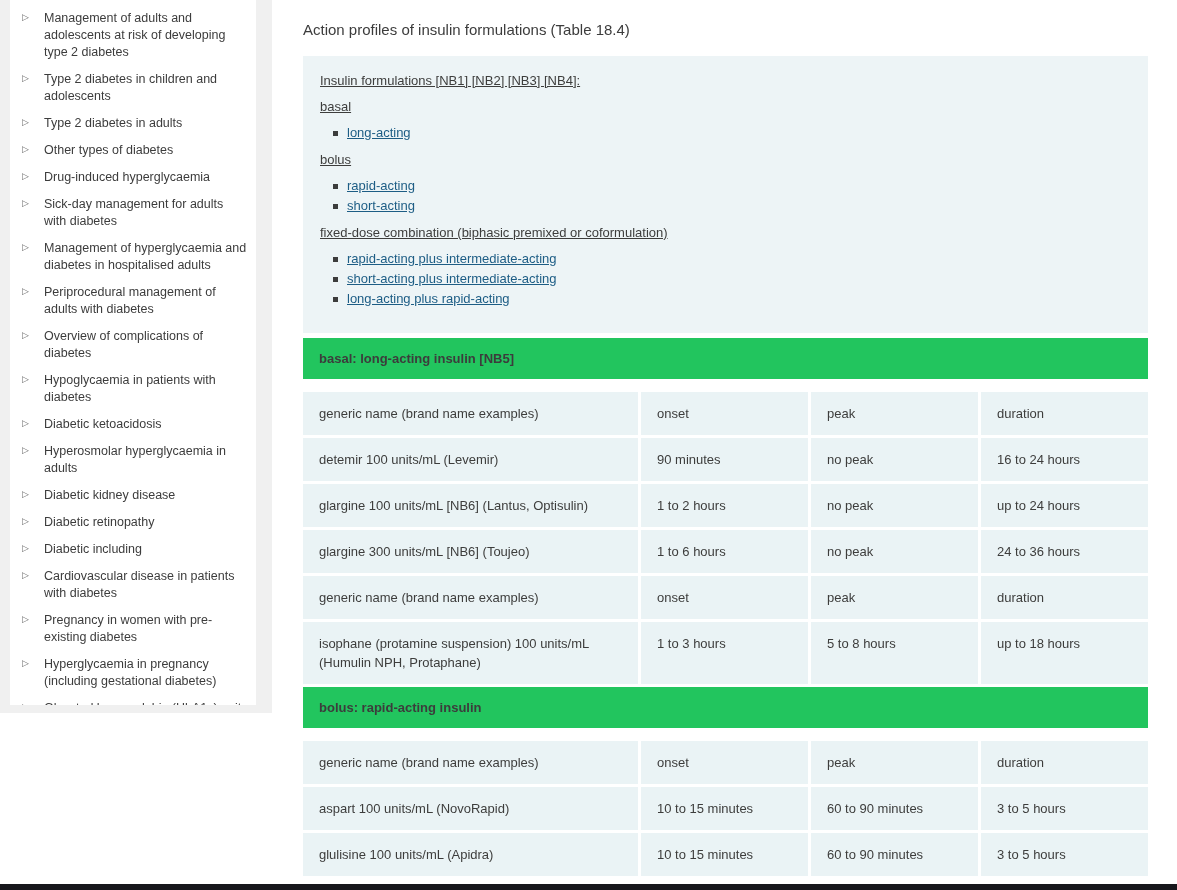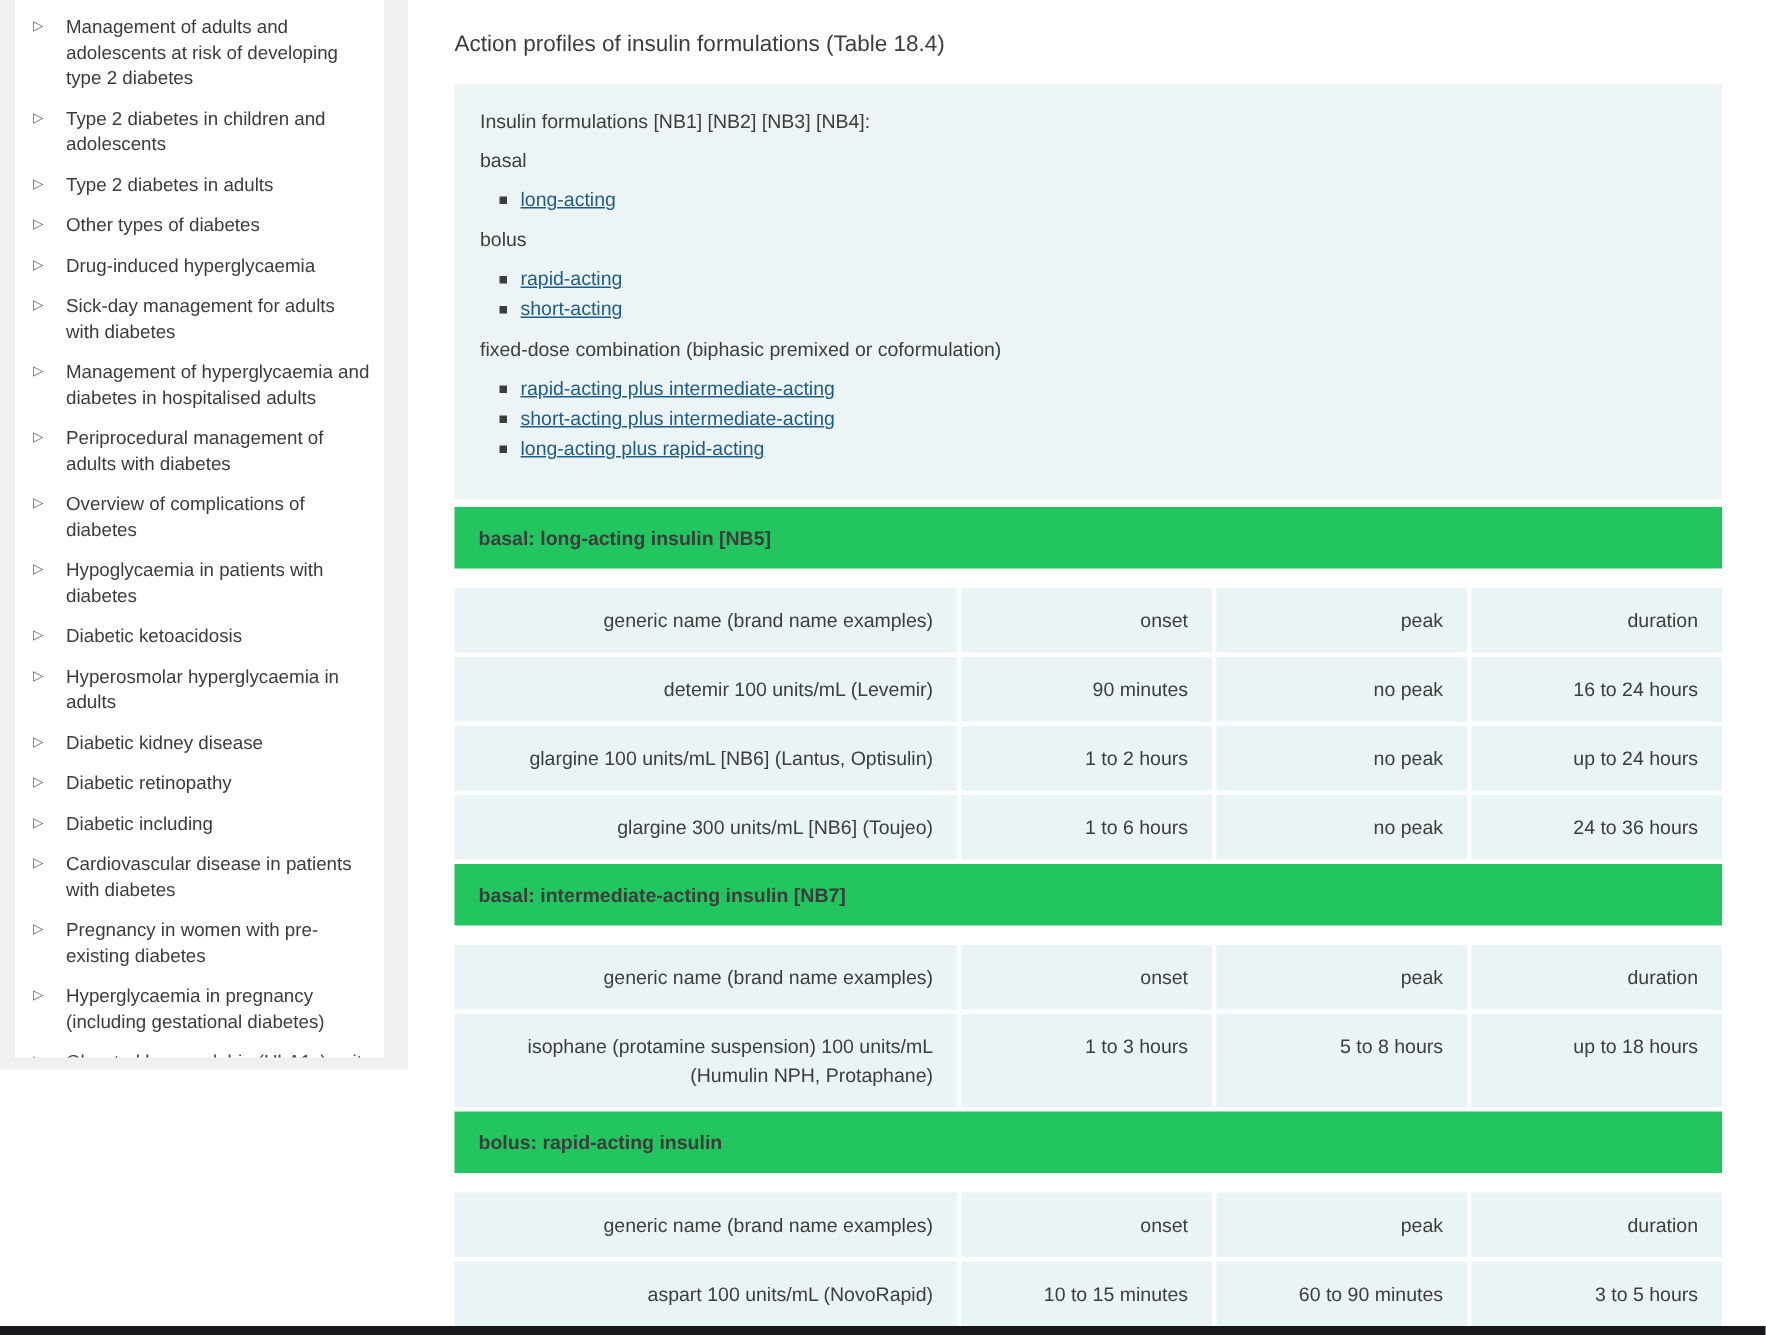--- a/index.html
+++ b/index.html
@@ -11,33 +11,33 @@
   .sidebar-card  { position:absolute; left:10px; top:0; width:246px; height:705px;
                    background:#ffffff; padding:9px 6px 6px 10px; overflow:hidden; }
   .sb-item { display:flex; align-items:flex-start; margin-bottom:8px; cursor:pointer; }
   .sb-item .tri { flex:0 0 22px; font-size:9px; color:#6b6b6b; padding-top:3px; padding-left:2px; }
   .sb-item .sb-label { font-size:12.5px; line-height:17px; color:#3c3c3c; padding:1px 2px; }
 
   
   .main { position:absolute; left:303px; top:0; width:845px; }
   .page-title { margin-top:21px; font-size:15px; font-weight:normal; color:#3c3c3c; }
 
-  .intro-box { margin-top:18px; background:#edf4f6; padding:17px 17px 15px 17px; }
+  .intro-box { margin-top:18px; background:#edf4f6; padding:17px 17px 15px 17px;text-decoration:underline; }
   .intro-heading { font-size:13px; margin-bottom:11px; }
   .group-label { font-size:13px; margin-bottom:9px; }
   .link-list { list-style:none; margin:0 0 9px 0; padding-left:13px; }
   .link-list li { line-height:20px; display:flex; align-items:center; }
   .bullet-sq { display:inline-block; width:5px; height:5px; background:#3c3c3c; margin-right:9px; flex:0 0 5px; }
   a.tg-link { color:#1d5d85; text-decoration:underline; cursor:pointer; }
 
   
   .tbl { margin-top:5px; }
   .section-band { background:#22c55e; height:41px; display:flex; align-items:center;
                   padding-left:16px; font-weight:bold; color:#3c3c3c; margin-bottom:13px; }
-  .grid { display:grid; grid-template-columns:335px 167px 167px 167px; gap:3px; margin-bottom:3px;text-align:right; }
+  .grid { display:grid; grid-template-columns:335px 167px 167px 167px; gap:3px; margin-bottom:3px; }
   .cell { background:#eaf3f5; padding:12px 16px; line-height:19px; color:#3d3d3c; }
   .cell.hdr { color:#3d3d3c; }
 
   
   .footer-bar { position:absolute; left:0; bottom:0; width:1177px; height:6px; background:#17171c; }
 </style>
 </head>
 <body>
 
 <div class="sidebar-panel">
@@ -184,21 +184,20 @@
         <div class="cell">1 to 2 hours</div>
         <div class="cell">no peak</div>
         <div class="cell">up to 24 hours</div>
       </div>
       <div class="grid">
         <div class="cell">glargine 300 units/mL [NB6] (Toujeo)</div>
         <div class="cell">1 to 6 hours</div>
         <div class="cell">no peak</div>
         <div class="cell">24 to 36 hours</div>
       </div>
-      <div class="section-band">basal: intermediate-acting insulin [NB7]</div>
       <div class="grid">
         <div class="cell hdr">generic name (brand name examples)</div>
         <div class="cell hdr">onset</div>
         <div class="cell hdr">peak</div>
         <div class="cell hdr">duration</div>
       </div>
       <div class="grid">
         <div class="cell">isophane (protamine suspension) 100 units/mL (Humulin NPH, Protaphane)</div>
         <div class="cell">1 to 3 hours</div>
         <div class="cell">5 to 8 hours</div>

